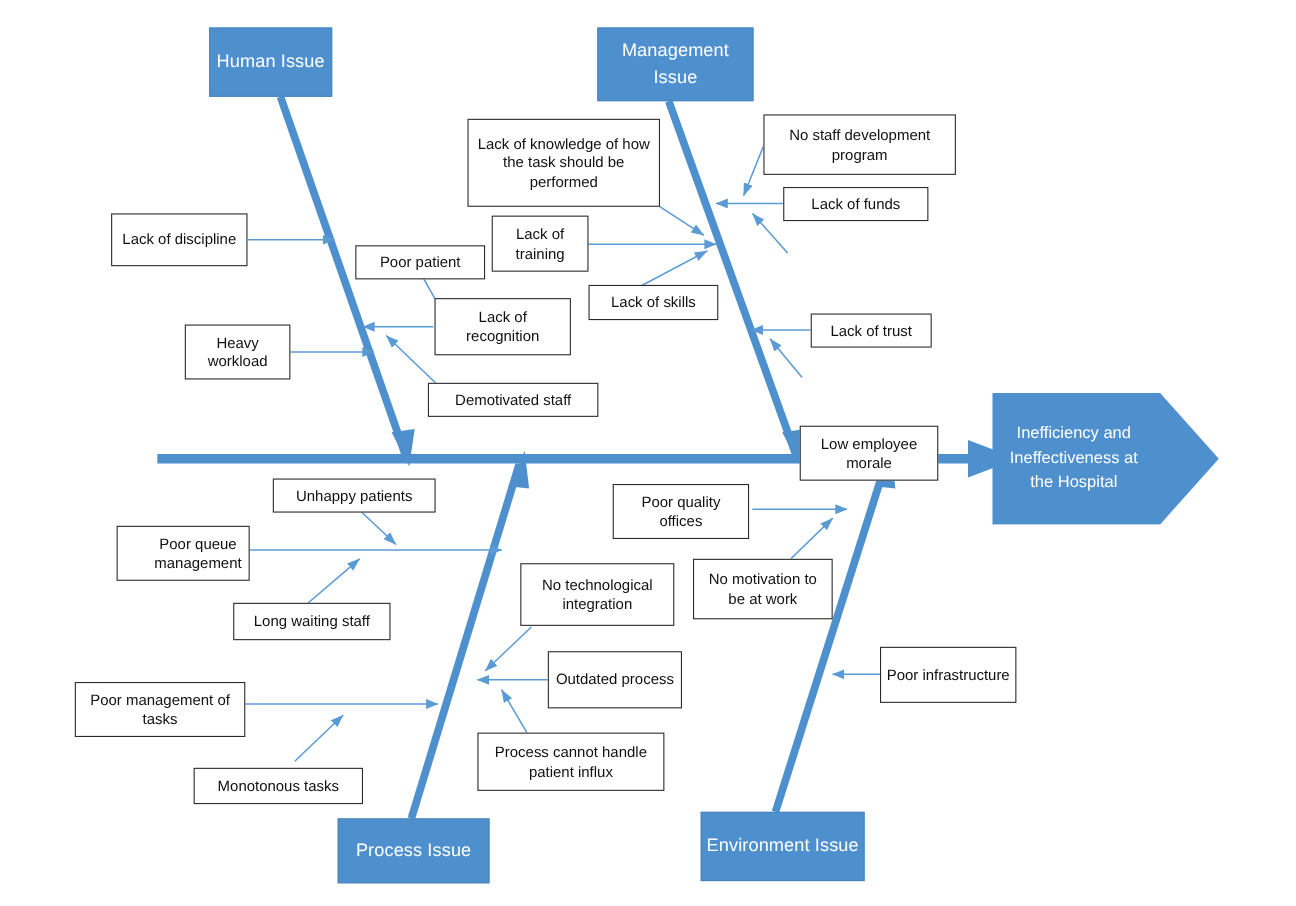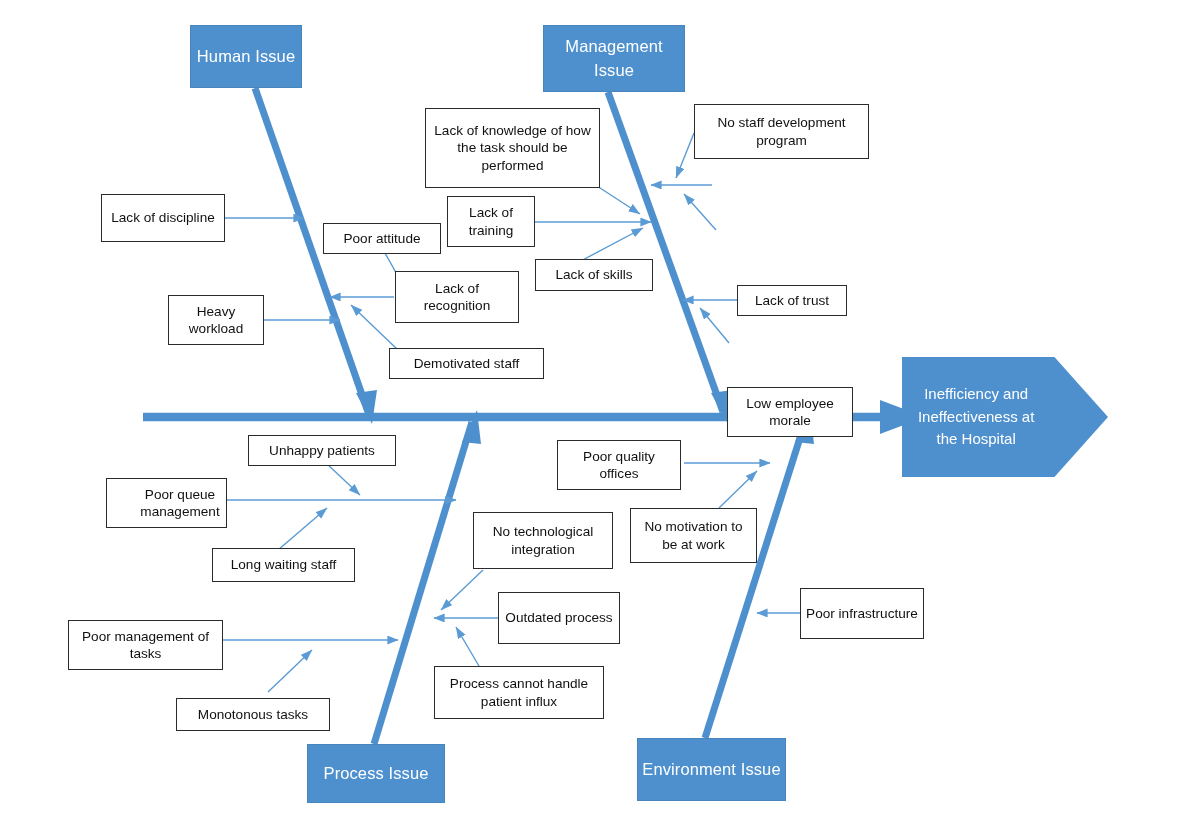--- a/index.html
+++ b/index.html
@@ -216,21 +216,21 @@
   <div class="effect" style="left:902px; top:357px; width:206px; height:120px;">
     <div class="shape"></div>
     <div class="label">Inefficiency and Ineffectiveness at the Hospital</div>
   </div>
 
   <div class="cause-box" style="left:101px; top:194px; width:124px; height:48px;">
     <span>Lack of discipline</span>
   </div>
 
   <div class="cause-box" style="left:323px; top:223px; width:118px; height:31px;">
-    <span>Poor attitude</span>
+    <span>Poor patient</span>
   </div>
 
   <div class="cause-box" style="left:168px; top:295px; width:96px; height:50px;">
     <span>Heavy workload</span>
   </div>
 
   <div class="cause-box" style="left:395px; top:271px; width:124px; height:52px;">
     <span>Lack of recognition</span>
   </div>
 
@@ -247,20 +247,23 @@
   </div>
 
   <div class="cause-box" style="left:535px; top:259px; width:118px; height:32px;justify-content:center;">
     <span>Lack of skills</span>
   </div>
 
   <div class="cause-box" style="left:694px; top:104px; width:175px; height:55px;">
     <span>No staff development program</span>
   </div>
 
+  <div class="cause-box" style="left:712px; top:170px; width:132px; height:31px;">
+    <span>Lack of funds</span>
+  </div>
 
 
   <div class="cause-box" style="left:737px; top:285px; width:110px; height:31px;">
     <span>Lack of trust</span>
   </div>
 
   <div class="cause-box" style="left:727px; top:340px; width:126px; height:50px;margin-top:47px;">
     <span>Low employee morale</span>
   </div>
 

